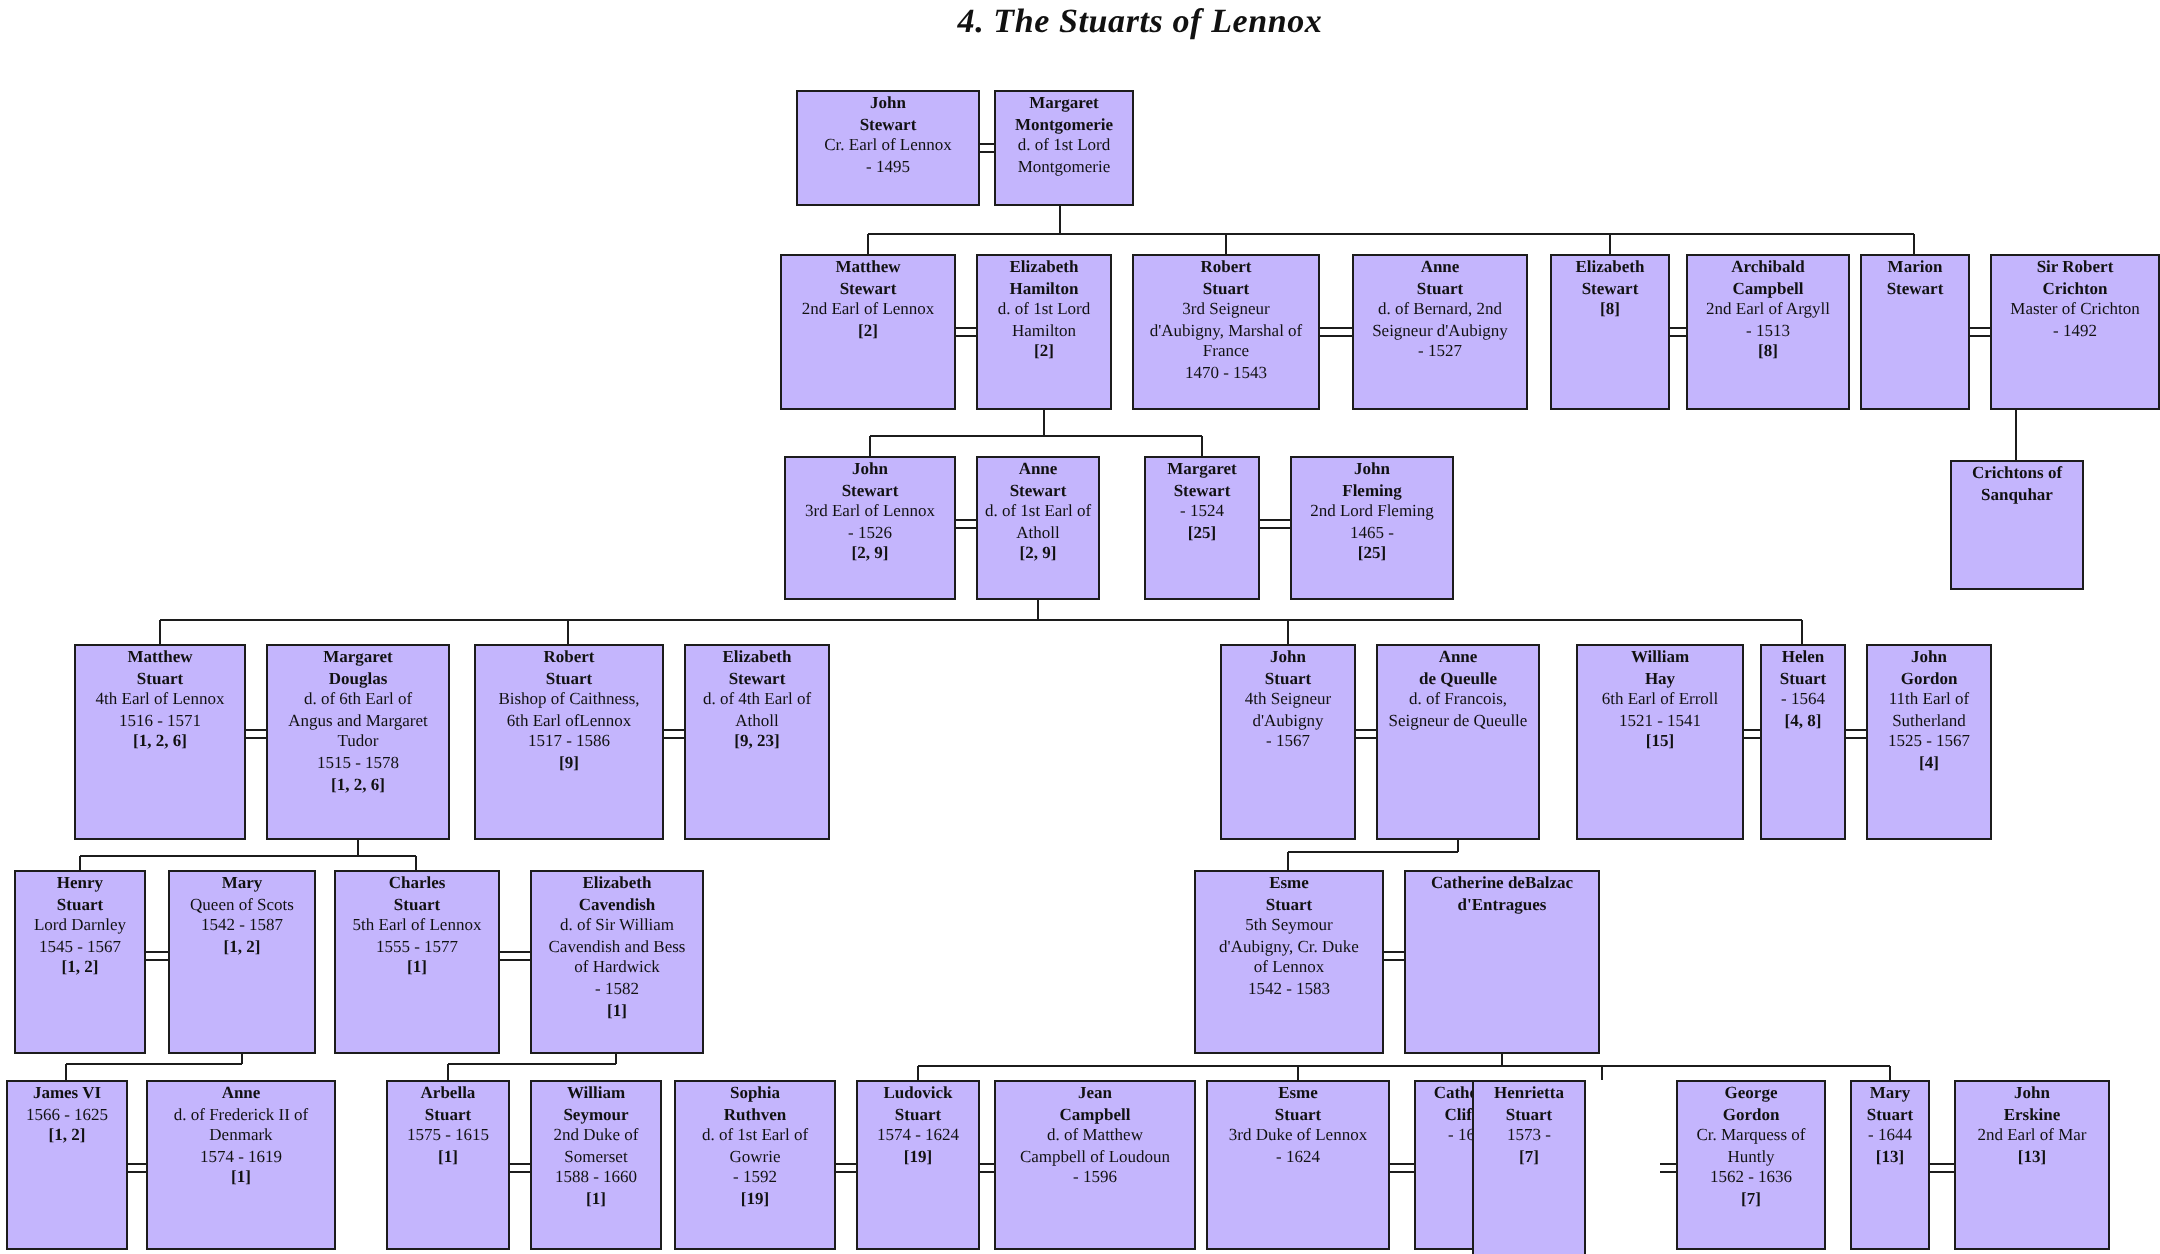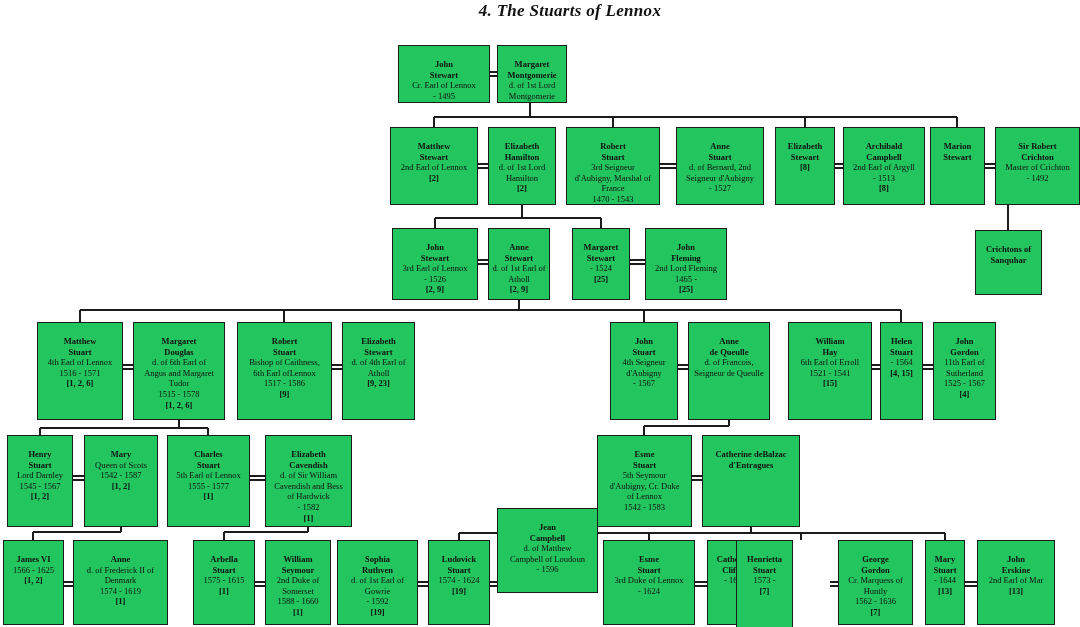--- a/index.html
+++ b/index.html
@@ -13,24 +13,24 @@
   .chart-title {
     position:absolute; top:1px; left:30px; width:1080px;
     text-align:center;
     font-size:17px; font-weight:bold; font-style:italic;
     color:#111;
     letter-spacing:0.3px;
   }
   .person-box {
     position:absolute;
     border:1.4px solid #1c1c1c;
-    background:#22c55e;
+    background:#c4b5fd;
     box-sizing:border-box;
     text-align:center;
-    padding-top:13px;
+    padding-top:0;
     z-index:2;
   }
   .person-box .ln {
     font-size:8.5px;
     line-height:10.6px;
     color:#111;
     white-space:nowrap;
   }
   .person-box .b { font-weight:bold; }
   #lines {
@@ -268,21 +268,21 @@
         <div class="ln b">William</div>
         <div class="ln b">Hay</div>
         <div class="ln">6th Earl of Erroll</div>
         <div class="ln">1521 - 1541</div>
         <div class="ln b">[15]</div>
       </div>
       <div class="person-box" style="left: 880px; top: 322px; width: 43px; height: 98px;">
         <div class="ln b">Helen</div>
         <div class="ln b">Stuart</div>
         <div class="ln">- 1564</div>
-        <div class="ln b">[4, 15]</div>
+        <div class="ln b">[4, 8]</div>
       </div>
       <div class="person-box" style="left: 933px; top: 322px; width: 63px; height: 98px;">
         <div class="ln b">John</div>
         <div class="ln b">Gordon</div>
         <div class="ln">11th Earl of</div>
         <div class="ln">Sutherland</div>
         <div class="ln">1525 - 1567</div>
         <div class="ln b">[4]</div>
       </div>
       <div class="person-box" style="left: 7px; top: 435px; width: 66px; height: 92px;">
@@ -359,21 +359,21 @@
         <div class="ln">Gowrie</div>
         <div class="ln">- 1592</div>
         <div class="ln b">[19]</div>
       </div>
       <div class="person-box" style="left: 428px; top: 540px; width: 62px; height: 85px;">
         <div class="ln b">Ludovick</div>
         <div class="ln b">Stuart</div>
         <div class="ln">1574 - 1624</div>
         <div class="ln b">[19]</div>
       </div>
-      <div class="person-box" style="left: 497px; top: 508px; width: 101px; height: 85px;">
+      <div class="person-box" style="left: 497px; top: 540px; width: 101px; height: 85px;">
         <div class="ln b">Jean</div>
         <div class="ln b">Campbell</div>
         <div class="ln">d. of Matthew</div>
         <div class="ln">Campbell of Loudoun</div>
         <div class="ln">- 1596</div>
       </div>
       <div class="person-box" style="left: 603px; top: 540px; width: 92px; height: 85px;">
         <div class="ln b">Esme</div>
         <div class="ln b">Stuart</div>
         <div class="ln">3rd Duke of Lennox</div>

